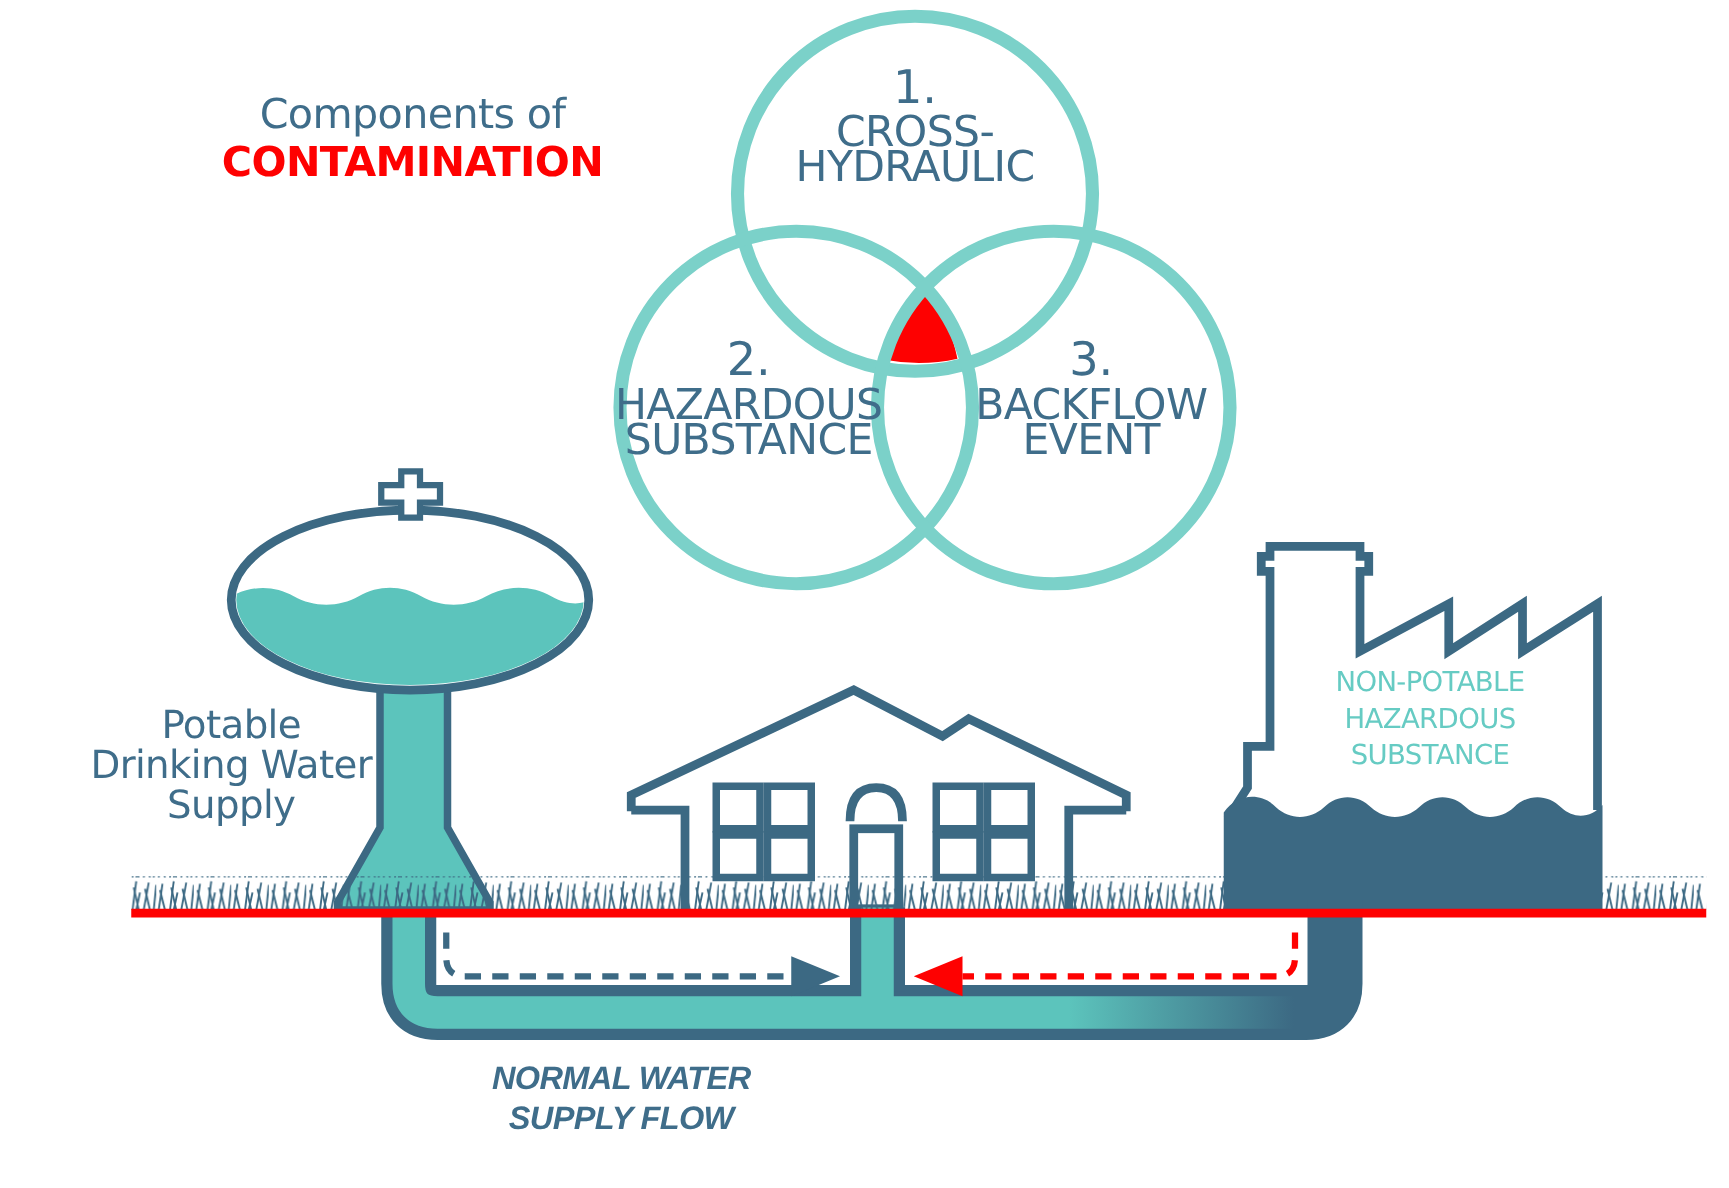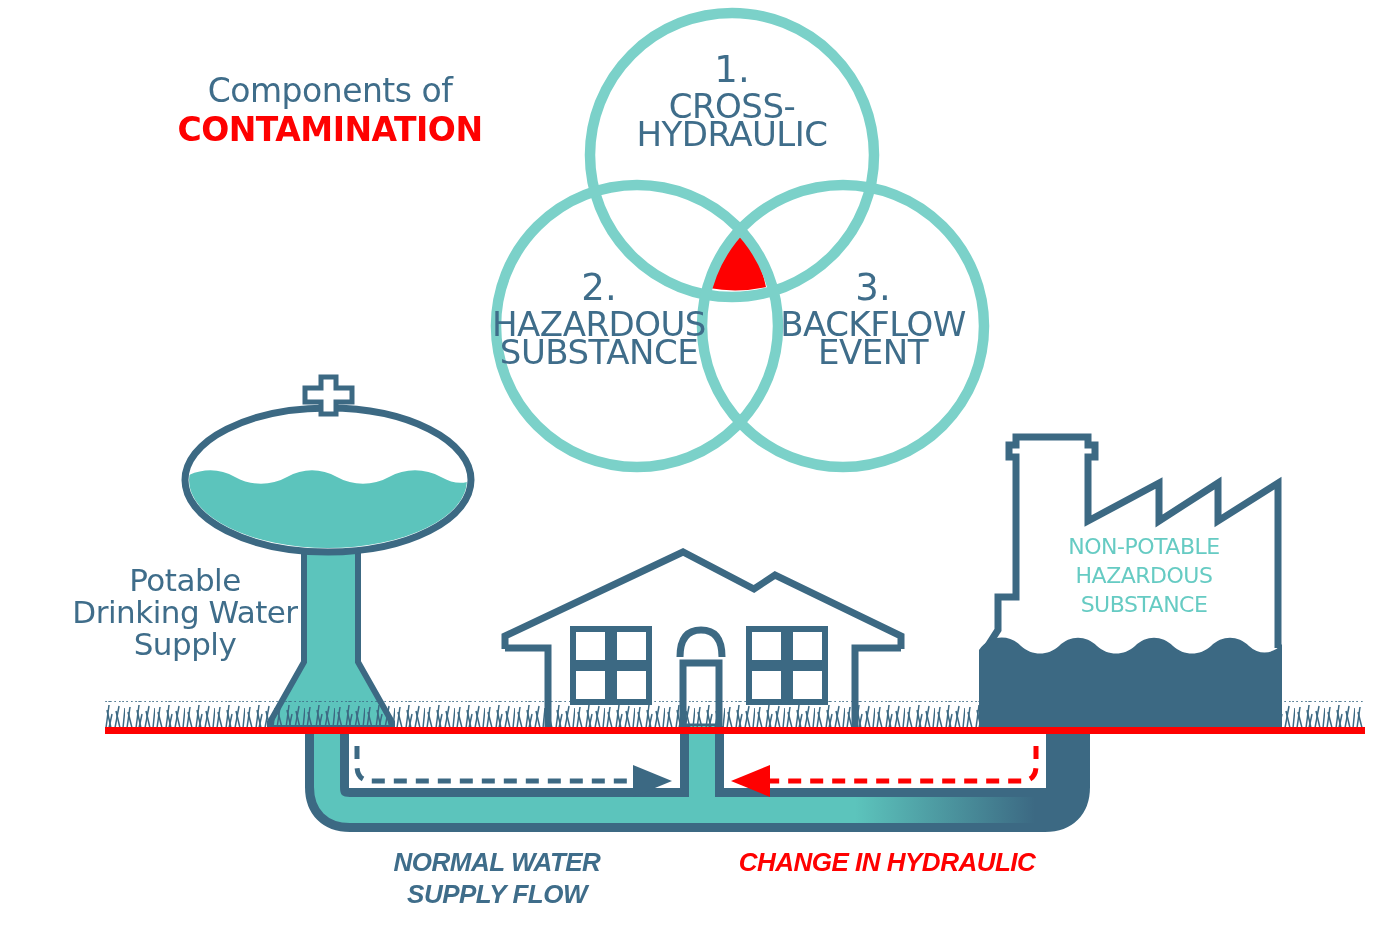--- a/index.html
+++ b/index.html
@@ -167,16 +167,15 @@
     <div class="factory-line">HAZARDOUS</div>
     <div class="factory-line">SUBSTANCE</div>
   </div>
 
   <div class="label" style="left:322px;top:846px;width:280px;">
     <div class="bottom-line flow-normal">NORMAL WATER</div>
     <div class="bottom-line flow-normal">SUPPLY FLOW</div>
   </div>
 
   <div class="label" style="left:592px;top:846px;width:520px;">
-    <div class="bottom-line flow-back">CHANGE IN HYDRAULIC</div>
   </div>
 
 </div>
 
 </body></html>

